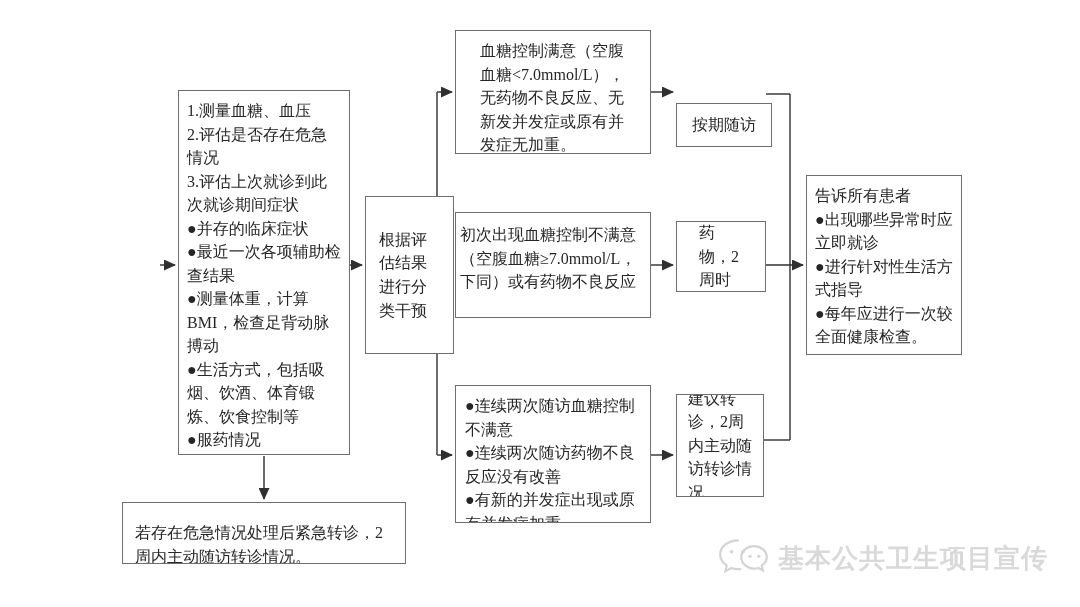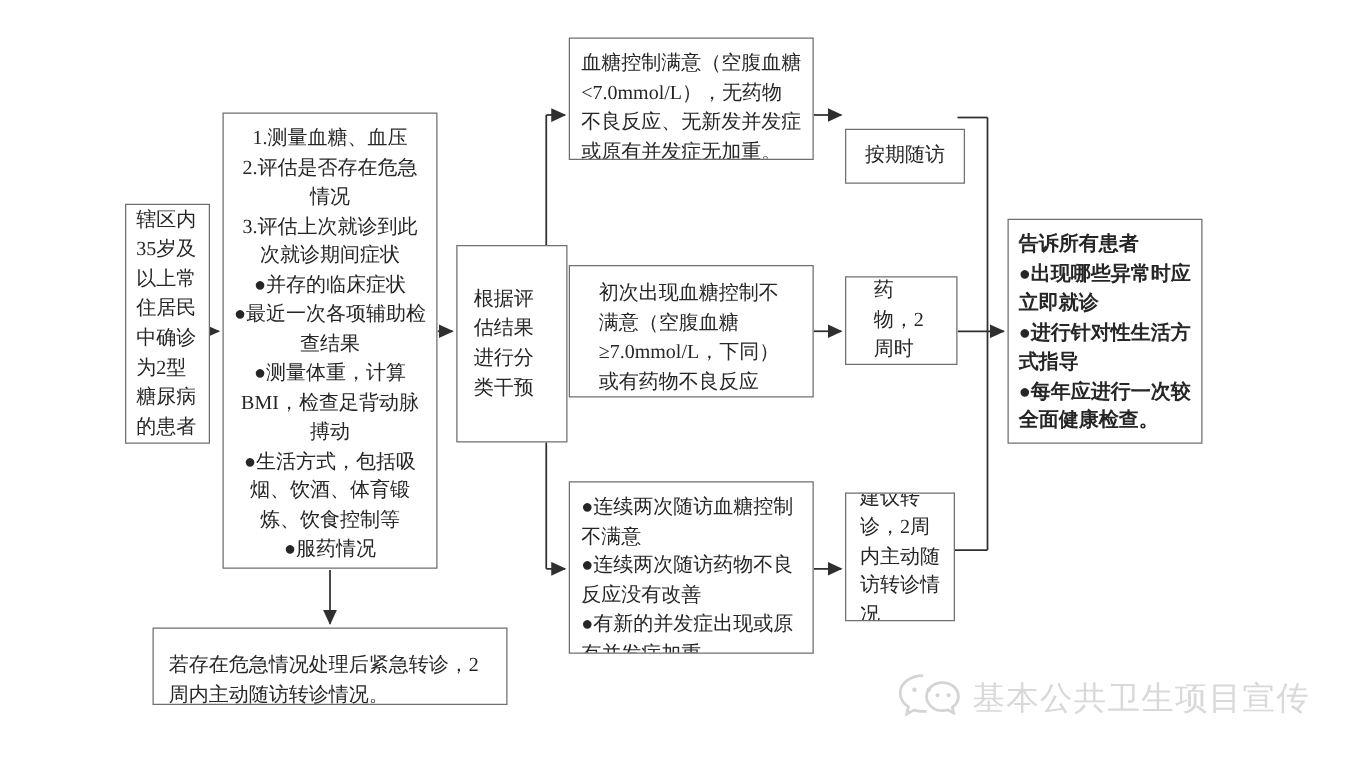--- a/index.html
+++ b/index.html
@@ -10,34 +10,34 @@
     position:relative; width:1080px; height:607px; background:var(--bg);
     font-family:"Liberation Serif","DejaVu Serif",serif; color:var(--ink); overflow:hidden;
   }
   .connectors{position:absolute; left:0; top:0; width:1080px; height:607px; pointer-events:none;}
   .node{
     position:absolute; box-sizing:border-box; background:#fff;
     border:1.5px solid var(--border); white-space:pre-line;
     font-size:16px; line-height:1.47; overflow:hidden;
   }
   .population{left:100px; top:163px; width:68px; height:192px; padding:4px 8px; display:flex; align-items:center;}
-  .assessment{left:178px; top:90px; width:172px; height:365px; padding:8px 8px 4px 8px;text-align:center;}
+  .assessment{left:178px; top:90px; width:172px; height:365px; padding:8px 8px 4px 8px;}
   .classify{left:365px; top:196px; width:89px; height:158px; display:flex; align-items:center; justify-content:center; padding:4px 13px;}
-  .cond1{left:455px; top:30px; width:196px; height:98px; padding:8px 9px;}
-  .cond2{left:455px; top:212px; width:196px; height:106px; padding:10px 23px;}
+  .cond1{left:455px; top:30px; width:196px; height:124px; padding:8px 24px;}
+  .cond2{left:455px; top:212px; width:196px; height:106px; padding:10px 4px;}
   .cond3{left:455px; top:385px; width:196px; height:138px; padding:8px 9px;}
   .act1{left:676px; top:70px; width:96px; height:44px; display:flex; align-items:center; justify-content:center;margin-top:33px;}
   .act2{left:676px; top:221px; width:90px; height:71px; display:flex; align-items:center; padding:4px 22px;}
   .act3{left:676px; top:394px; width:88px; height:103px; display:flex; align-items:center; padding:4px 11px;}
-  .advice{left:806px; top:175px; width:156px; height:180px; padding:8px 8px;font-weight:bold;}
+  .advice{left:806px; top:175px; width:156px; height:180px; padding:8px 8px;}
   .emergency{left:122px; top:502px; width:284px; height:62px; padding:18px 12px;}
   .watermark{
     position:absolute; left:716px; top:536px; display:flex; align-items:center; gap:8px;
     color:var(--watermark); font-family:"Liberation Sans","DejaVu Sans",sans-serif;
-    font-weight:normal; font-size:26px; letter-spacing:1px; user-select:none;
+    font-weight:bold; font-size:26px; letter-spacing:1px; user-select:none;
     text-shadow:1px 1px 0 #ffffff;
   }
   .watermark svg{flex:0 0 auto;}
 </style>
 </head>
 <body>
 
 <div class="canvas">
 
   <svg class="connectors" viewBox="0 0 1080 607" xmlns="http://www.w3.org/2000/svg">
@@ -57,21 +57,20 @@
       <line x1="651" y1="265" x2="673" y2="265" marker-end="url(#arr)"></line>
       <line x1="651" y1="455" x2="673" y2="455" marker-end="url(#arr)"></line>
       <line x1="766" y1="94" x2="790" y2="94"></line>
       <line x1="790" y1="94" x2="790" y2="440"></line>
       <line x1="764" y1="440" x2="790" y2="440"></line>
       <line x1="766" y1="265" x2="803" y2="265" marker-end="url(#arr)"></line>
       <line x1="264" y1="456" x2="264" y2="499" marker-end="url(#arr)"></line>
     </g>
   </svg>
 
-  <div class="node population">辖区内35岁及以上常住居民中确诊为2型糖尿病的患者</div>
 
   <div class="node assessment">1.测量血糖、血压
 2.评估是否存在危急情况
 3.评估上次就诊到此次就诊期间症状
 ●并存的临床症状
 ●最近一次各项辅助检查结果
 ●测量体重，计算BMI，检查足背动脉搏动
 ●生活方式，包括吸烟、饮酒、体育锻炼、饮食控制等
 ●服药情况</div>
 

